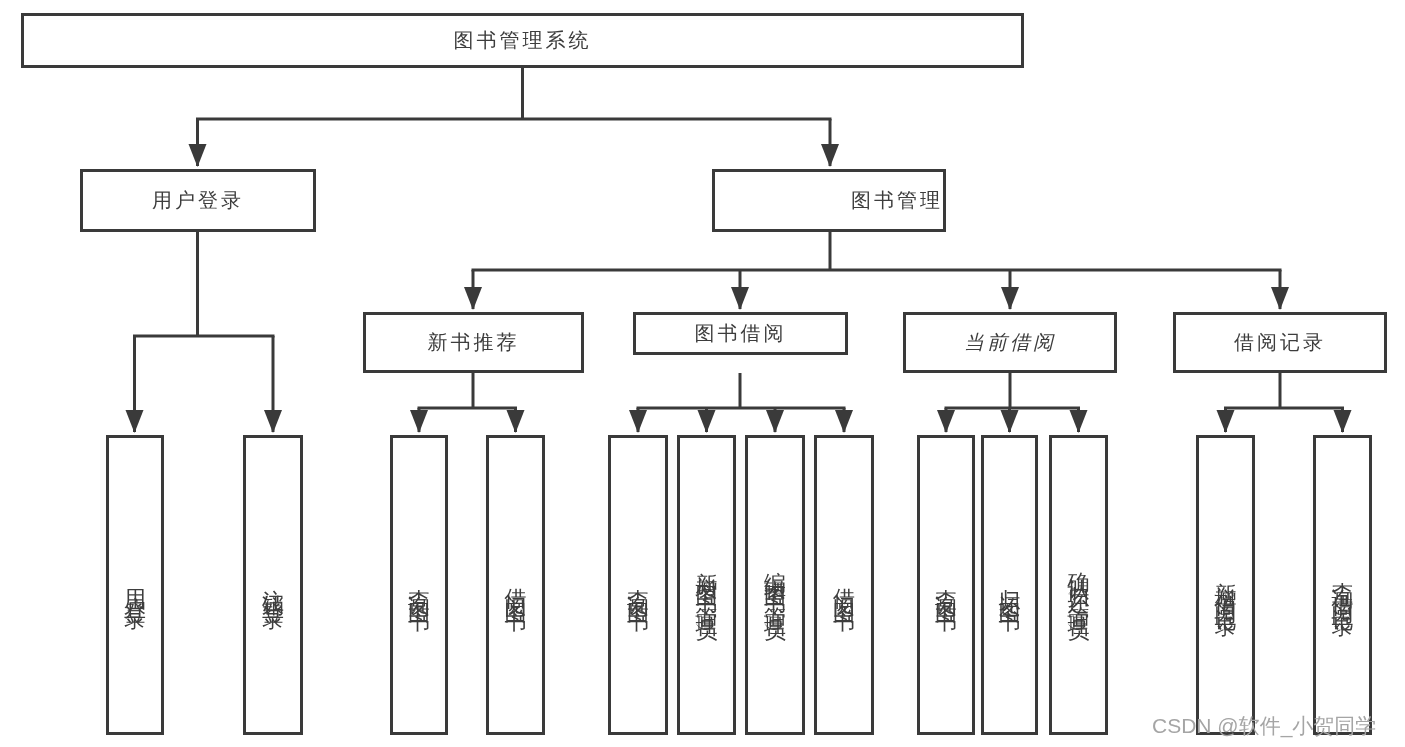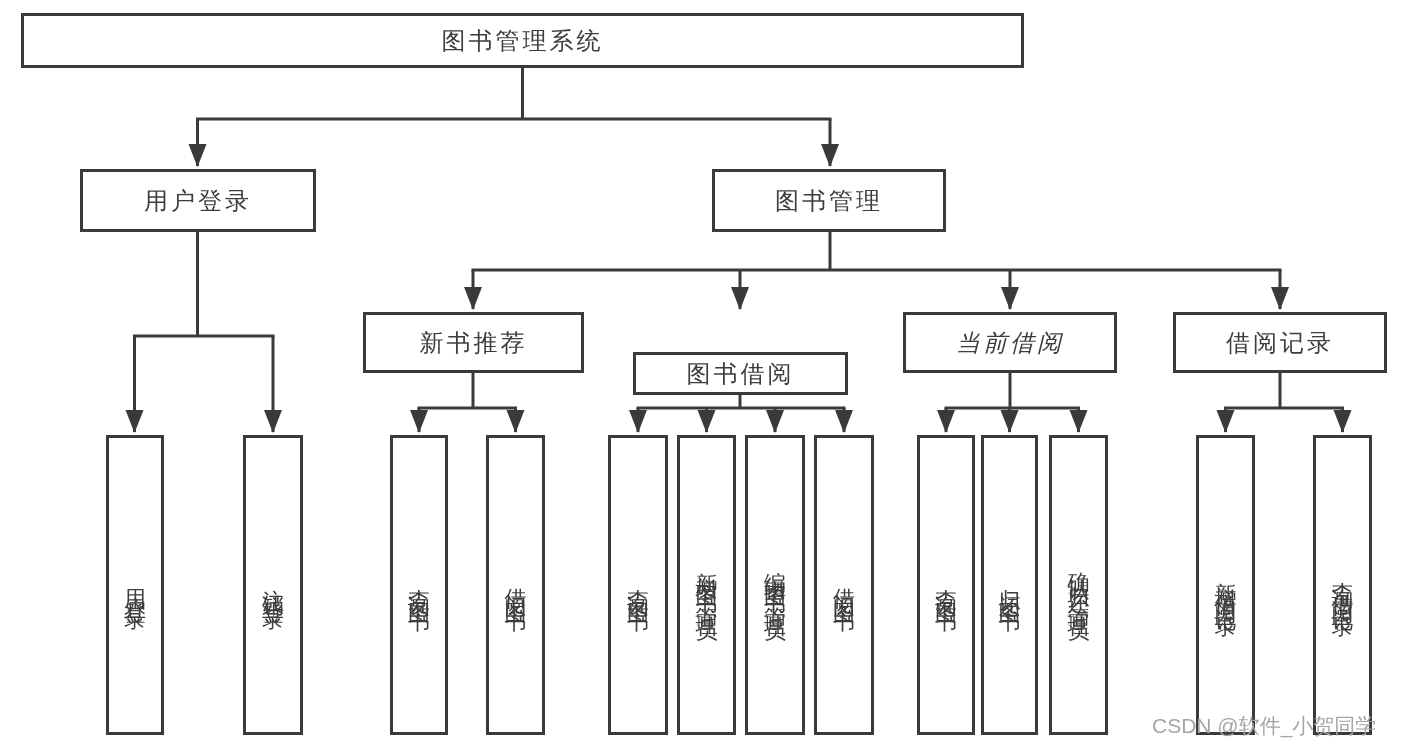--- a/index.html
+++ b/index.html
@@ -35,21 +35,21 @@
   .box {
     position: absolute;
     border: 3px solid var(--line-color);
     background: var(--background);
     display: flex;
     align-items: center;
     justify-content: center;
     color: var(--text-color);
   }
   .box .lbl {
-    font-size: 24px;
+    font-size: 20px;
     letter-spacing: 3px;
     white-space: nowrap;
     color: var(--text-color);
   }
   .box.vert { top: 435px; height: 300px; }
   .box.vert .lbl {
     writing-mode: vertical-rl;
     font-size: 22px;
     letter-spacing: 7px;
     line-height: 1;
@@ -133,28 +133,28 @@
     </g>
   </svg>
 
   <div class="box" style="left:21px; top:13px; width:1003px; height:55px;">
     <span class="lbl">图书管理系统</span>
   </div>
 
   <div class="box" style="left:80px; top:169px; width:236px; height:63px;">
     <span class="lbl">用户登录</span>
   </div>
-  <div class="box" style="left:712px; top:169px; width:234px; height:63px;">
+  <div class="box" style="left:712px; top:169px; width:234px; height:63px;justify-content:flex-end;">
     <span class="lbl">图书管理</span>
   </div>
 
   <div class="box" style="left:363px; top:312px; width:221px; height:61px;">
     <span class="lbl">新书推荐</span>
   </div>
-  <div class="box" style="left:633px; top:312px; width:215px; height:43px;margin-top:40px;">
+  <div class="box" style="left:633px; top:312px; width:215px; height:43px;">
     <span class="lbl">图书借阅</span>
   </div>
   <div class="box" style="left:903px; top:312px; width:214px; height:61px;font-style:italic;">
     <span class="lbl">当前借阅</span>
   </div>
   <div class="box" style="left:1173px; top:312px; width:214px; height:61px;text-align:center;">
     <span class="lbl">借阅记录</span>
   </div>
 
   <div class="box vert" style="left:106px; width:58px;">

